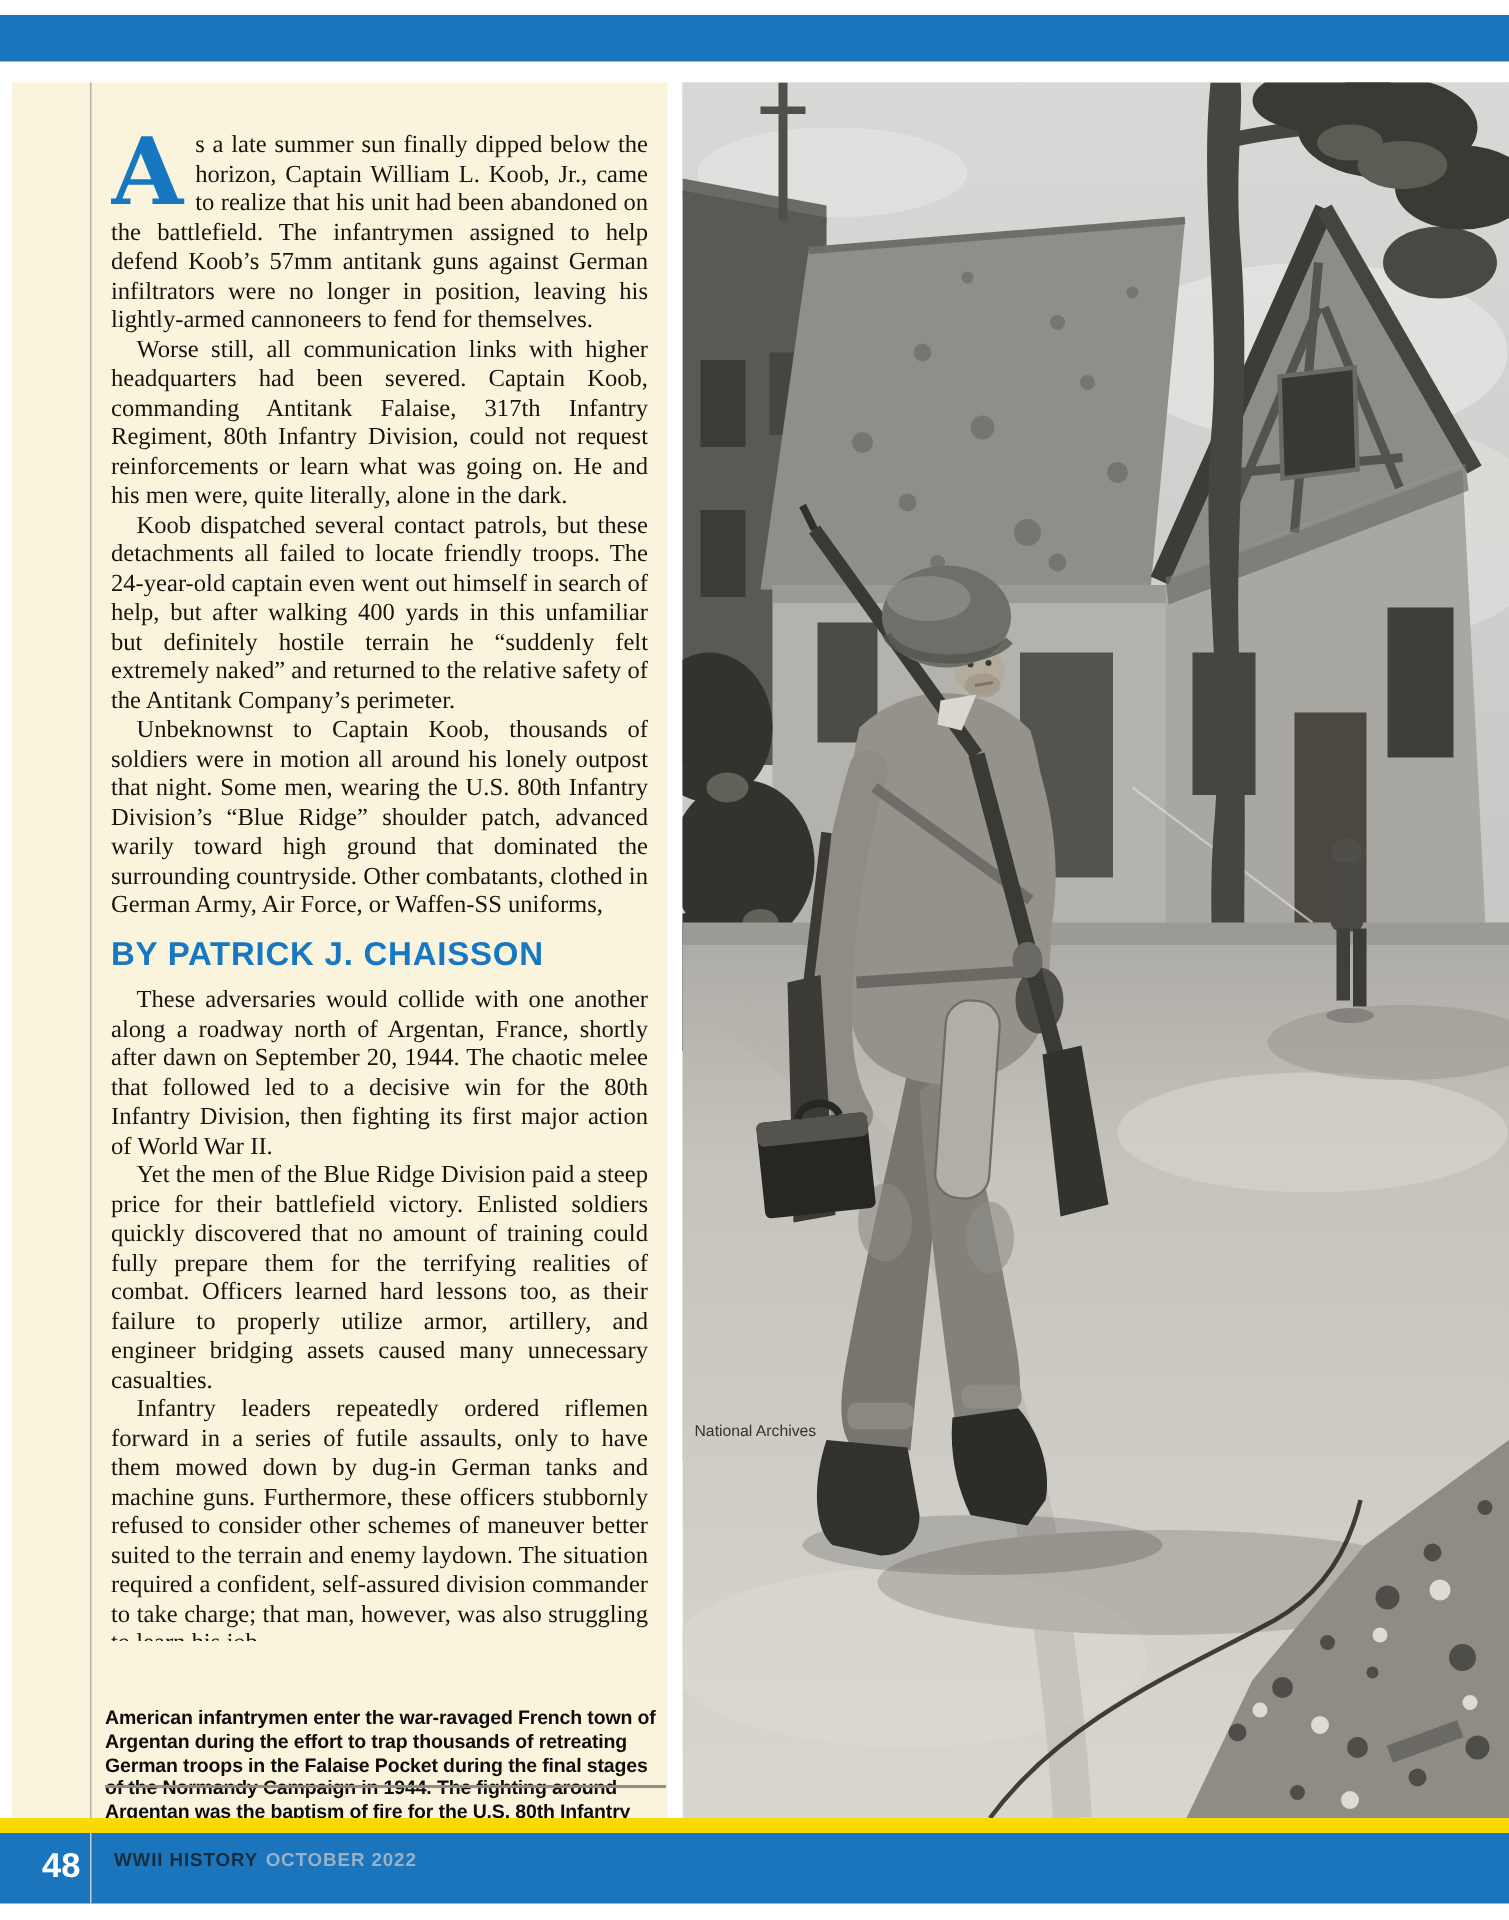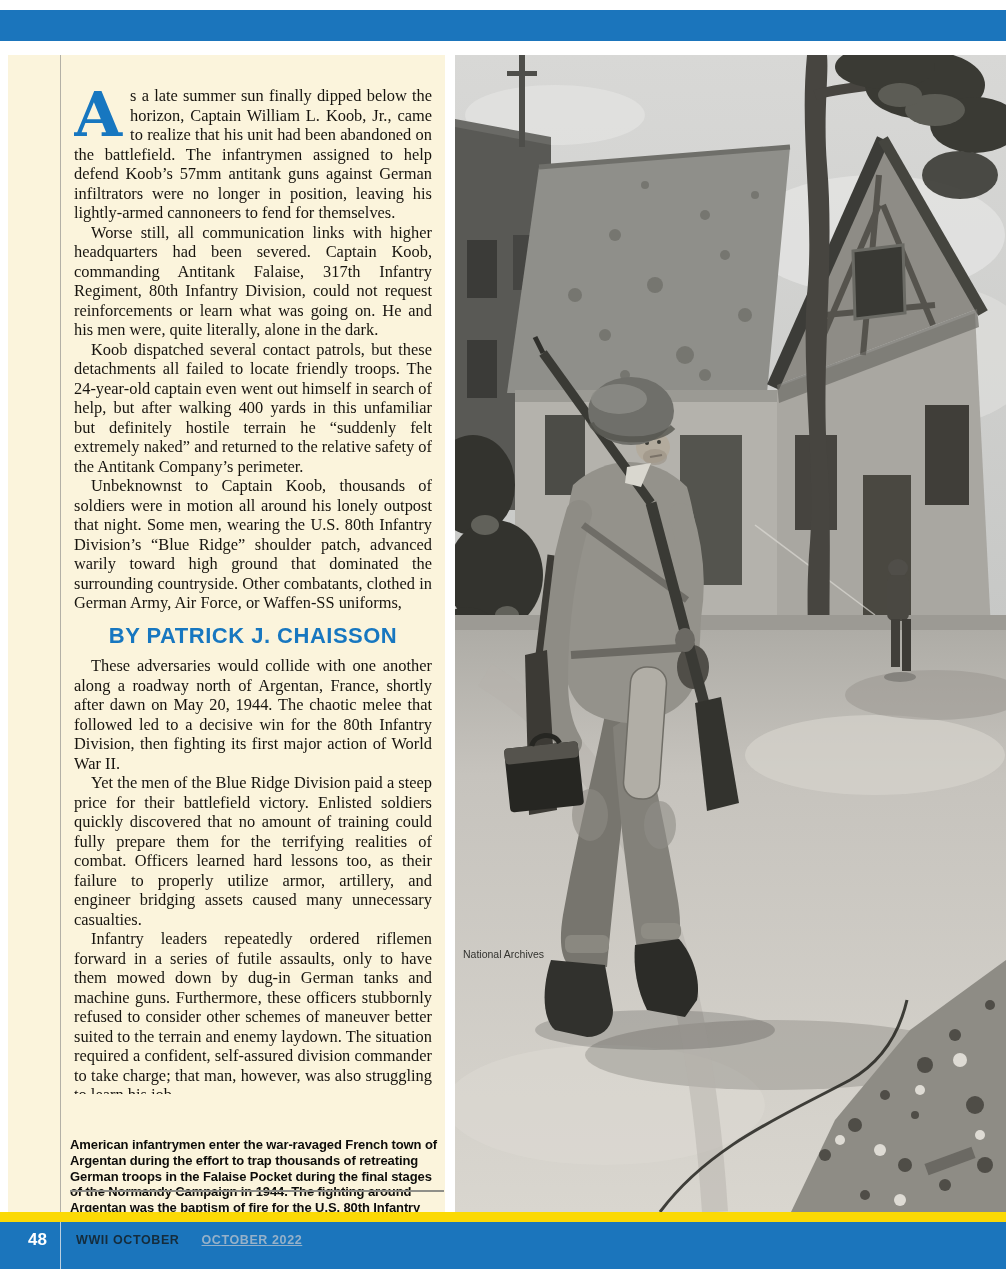--- a/index.html
+++ b/index.html
@@ -14,64 +14,64 @@
   .gutter-line{position:absolute;left:60px;top:55px;width:1px;height:1157px;background:#b3b0a6;}
 
   .body-col{position:absolute;left:74px;top:86px;width:358px;height:1008px;overflow:hidden;
             font-size:16.4px;line-height:19.5px;color:var(--body-text,#17140f);
             text-align:justify;}
   .para{margin:0;text-indent:17px;}
   .para.firstp,.para.noindent{text-indent:0;}
   .dropcap{float:left;font-family:"DejaVu Serif", serif;font-weight:bold;
            font-size:62px;line-height:50px;padding:4px 8px 2px 0;
            color:var(--accent-blue,#1777c0);}
-  .byline{margin:13px 0 11px 0;text-align:center;text-indent:0;
+  .byline{margin:13px 0 11px 0;text-align:left;text-indent:0;
           font-family:"Liberation Sans", sans-serif;font-weight:bold;
           font-size:22px;letter-spacing:0.5px;color:var(--accent-blue,#1777c0);}
 
   .caption{position:absolute;left:70px;top:1101px;width:374px;
            font-family:"Liberation Sans", sans-serif;font-weight:bold;
            font-size:13px;line-height:15.8px;color:#0d0c0a;letter-spacing:-0.1px;margin-top:36px;}
   .caption-rule{position:absolute;left:70px;top:1190px;width:374px;height:2px;background:#8f8f89;}
 
   .photo{position:absolute;left:455px;top:55px;width:551px;height:919px;background:#c9c9c6;}
   .photo svg{display:block;width:551px;height:1157px;}
   .credit{position:absolute;left:8px;bottom:14px;
           font-family:"Liberation Sans", sans-serif;font-size:10.5px;color:#33332f;}
 
   .bar-yellow{position:absolute;left:0;top:1212px;width:1006px;height:10px;
               background:var(--bar-yellow,#fbd905);}
   .bar-blue{position:absolute;left:0;top:1222px;width:1006px;height:47px;
             background:var(--bar-blue,#1b75bc);}
   .pagenum{position:absolute;left:28px;top:8px;color:#ffffff;
-           font-family:"Liberation Sans", sans-serif;font-weight:bold;font-size:17px;}
+           font-family:"Liberation Sans", sans-serif;font-weight:bold;font-size:23px;}
   .footer-divider{position:absolute;left:60px;top:0;width:1px;height:47px;background:#bcd0e0;}
   .footer-text{position:absolute;left:76px;top:11px;
                font-family:"Liberation Sans", sans-serif;font-weight:bold;
                font-size:12.5px;letter-spacing:0.6px;}
   .mag{color:var(--footer-text-dark,#152c3c);}
-  .issue{color:var(--footer-text-light,#96b1c9);margin-left:22px;text-decoration:underline;}
+  .issue{color:var(--footer-text-light,#96b1c9);margin-left:5px;}
 </style>
 </head>
 <body>
 
 <div class="page">
 
   <div class="top-bar"></div>
 
   <div class="cream-panel"></div>
   <div class="gutter-line"></div>
 
   <div class="body-col">
     <p class="para firstp"><span class="dropcap">A</span><span>s a late summer sun finally dipped below the horizon, Captain William L. Koob, Jr., came to realize that his unit had been abandoned on the battlefield. The infantrymen assigned to help defend Koob’s 57mm antitank guns against German infiltrators were no longer in position, leaving his lightly-armed cannoneers to fend for themselves.</span></p>
     <p class="para">Worse still, all communication links with higher headquarters had been severed. Captain Koob, commanding Antitank Falaise, 317th Infantry Regiment, 80th Infantry Division, could not request reinforcements or learn what was going on. He and his men were, quite literally, alone in the dark.</p>
     <p class="para">Koob dispatched several contact patrols, but these detachments all failed to locate friendly troops. The 24-year-old captain even went out himself in search of help, but after walking 400 yards in this unfamiliar but definitely hostile terrain he “suddenly felt extremely naked” and returned to the relative safety of the Antitank Company’s perimeter.</p>
     <p class="para">Unbeknownst to Captain Koob, thousands of soldiers were in motion all around his lonely outpost that night. Some men, wearing the U.S. 80th Infantry Division’s “Blue Ridge” shoulder patch, advanced warily toward high ground that dominated the surrounding countryside. Other combatants, clothed in German Army, Air Force, or Waffen-SS uniforms,</p>
     <h2 class="byline">BY PATRICK J. CHAISSON</h2>
-    <p class="para">These adversaries would collide with one another along a roadway north of Argentan, France, shortly after dawn on May 20, 1944. The chaotic melee that followed led to a decisive win for the 80th Infantry Division, then fighting its first major action of World War II.</p>
+    <p class="para">These adversaries would collide with one another along a roadway north of Argentan, France, shortly after dawn on September 20, 1944. The chaotic melee that followed led to a decisive win for the 80th Infantry Division, then fighting its first major action of World War II.</p>
     <p class="para">Yet the men of the Blue Ridge Division paid a steep price for their battlefield victory. Enlisted soldiers quickly discovered that no amount of training could fully prepare them for the terrifying realities of combat. Officers learned hard lessons too, as their failure to properly utilize armor, artillery, and engineer bridging assets caused many unnecessary casualties.</p>
     <p class="para">Infantry leaders repeatedly ordered riflemen forward in a series of futile assaults, only to have them mowed down by dug-in German tanks and machine guns. Furthermore, these officers stubbornly refused to consider other schemes of maneuver better suited to the terrain and enemy laydown. The situation required a confident, self-assured division commander to take charge; that man, however, was also struggling to learn his job.</p>
 
   </div>
 
   <div class="caption">American infantrymen enter the war-ravaged French town of Argentan during the effort to trap thousands of retreating German troops in the Falaise Pocket during the final stages of the Normandy Campaign in 1944. The fighting around Argentan was the baptism of fire for the U.S. 80th Infantry Division.</div>
   <div class="caption-rule"></div>
 
   <div class="photo">
     <svg viewBox="0 0 551 1157" preserveAspectRatio="none" aria-hidden="true">
@@ -268,16 +268,16 @@
         <polygon points="172,412 196,408 186,432 170,428" fill="#d9d7cf"></polygon>
       </g>
     </svg>
     <div class="credit">National Archives</div>
   </div>
 
   <div class="bar-yellow"></div>
   <div class="bar-blue">
     <span class="pagenum">48</span>
     <span class="footer-divider"></span>
-    <span class="footer-text"><span class="mag">WWII OCTOBER</span><span class="issue">OCTOBER 2022</span></span>
+    <span class="footer-text"><span class="mag">WWII HISTORY</span><span class="issue">OCTOBER 2022</span></span>
   </div>
 
 </div>
 
 </body></html>

